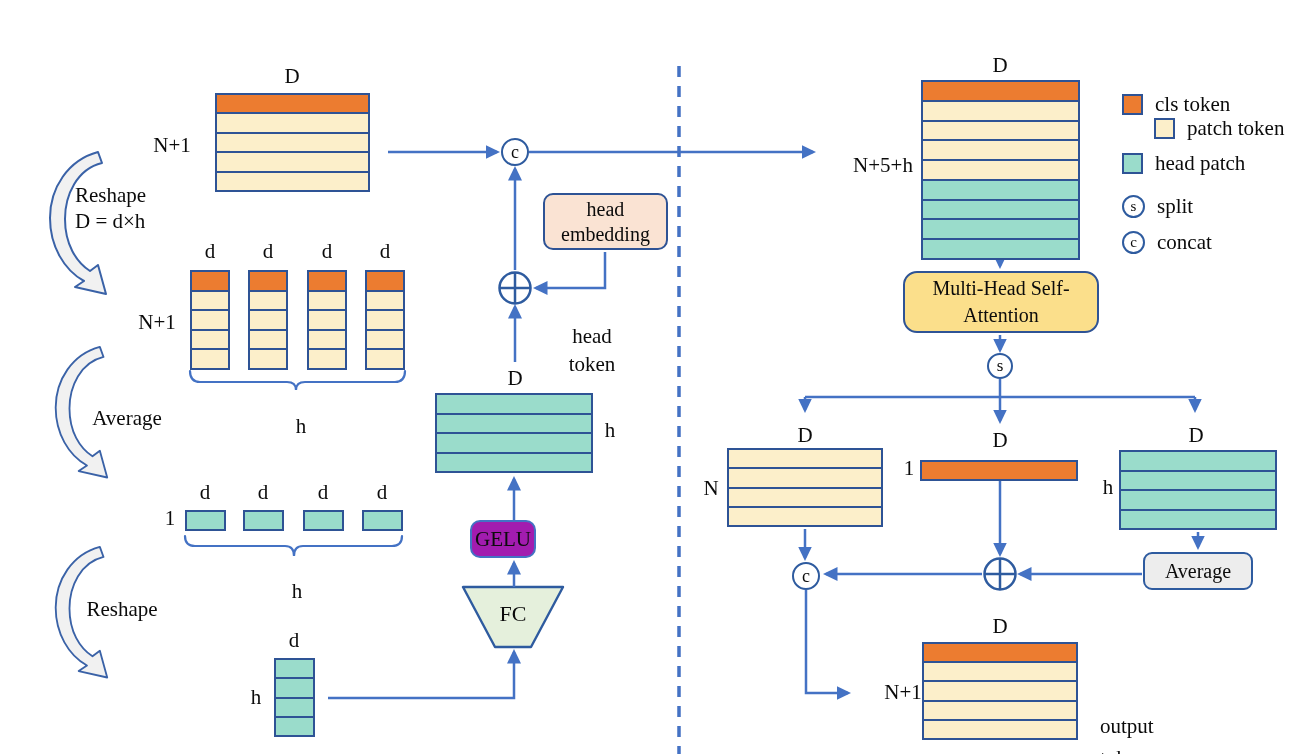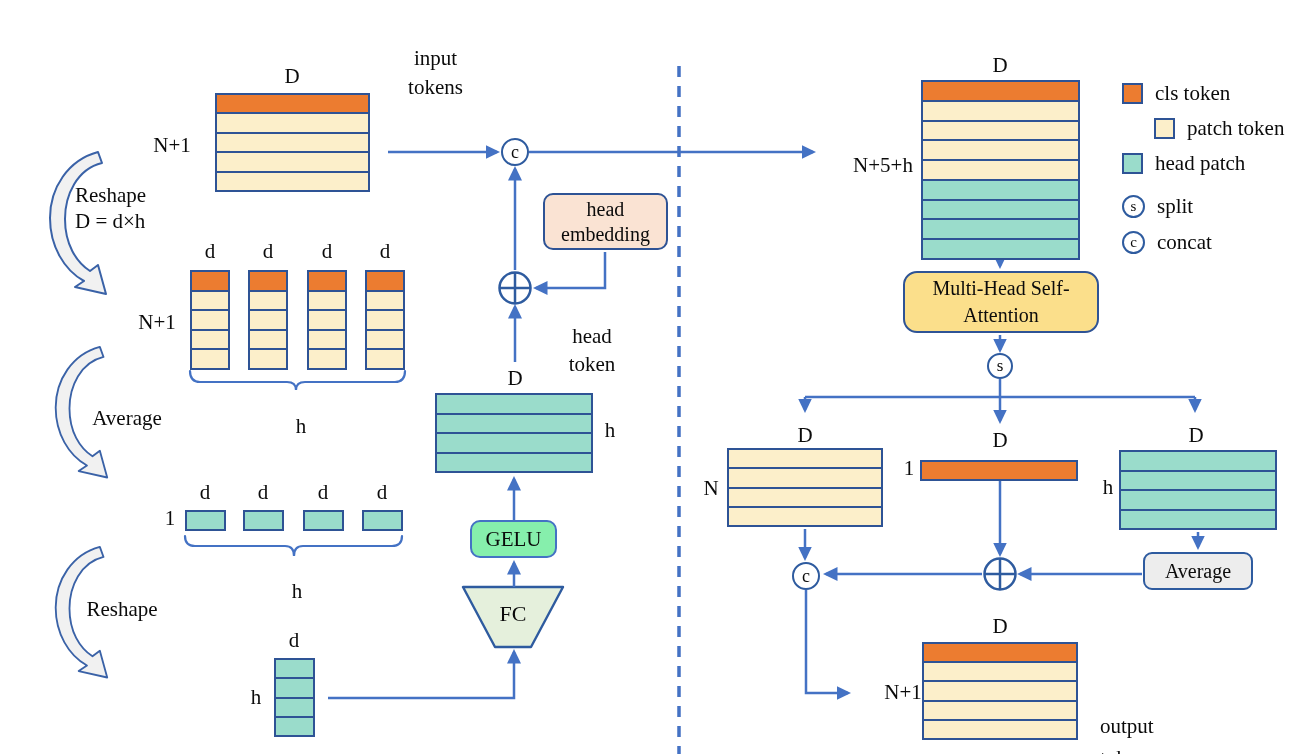--- a/index.html
+++ b/index.html
@@ -117,21 +117,20 @@
 
   <div class="matrix" style="left:215px;top:93px;width:155px;height:99px;">
       <div class="mrow" style="background: rgb(236, 124, 48);"></div>
       <div class="mrow" style="background: rgb(252, 239, 202);"></div>
       <div class="mrow" style="background: rgb(252, 239, 202);"></div>
       <div class="mrow" style="background: rgb(252, 239, 202);"></div>
       <div class="mrow" style="background: rgb(252, 239, 202);"></div>
     </div>
   <div class="lbl" style="left:292px;top:77px;">D</div>
   <div class="lbl" style="left:172px;top:146px;">N+1</div>
-  <div class="wrap" style="left:388px;top:44px;width:95px;">input tokens</div>
 
   <div class="lbl-block" style="left:75px;top:182px;">
     <div>Reshape</div>
     <div>D = d×h</div>
   </div>
 
   <div class="matrix" style="left:190px;top:270px;width:40px;height:100px;">
       <div class="mrow" style="background: rgb(236, 124, 48);"></div>
       <div class="mrow" style="background: rgb(252, 239, 202);"></div>
       <div class="mrow" style="background: rgb(252, 239, 202);"></div>
@@ -210,21 +209,21 @@
   <div class="wrap" style="left:553px;top:322px;width:78px;line-height:28px;">head token</div>
 
   <div class="matrix" style="left:435px;top:393px;width:158px;height:80px;">
       <div class="mrow" style="background: rgb(154, 220, 203);"></div>
       <div class="mrow" style="background: rgb(154, 220, 203);"></div>
       <div class="mrow" style="background: rgb(154, 220, 203);"></div>
       <div class="mrow" style="background: rgb(154, 220, 203);"></div>
     </div>
   <div class="lbl" style="left:610px;top:431px;">h</div>
 
-  <div class="opbox" style="left:470px;top:520px;width:87px;height:38px;background:#86efac;border:2px solid #4472C4;">
+  <div class="opbox" style="left:470px;top:520px;width:66px;height:38px;background:#a21caf;border:2px solid #4472C4;">
     <div class="inner" style="font-size:21px;">GELU</div>
   </div>
 
   <div class="lbl" style="left:513px;top:614px;font-size:22px;">FC</div>
 
   <div class="matrix" style="left:921px;top:80px;width:159px;height:180px;">
       <div class="mrow" style="background: rgb(236, 124, 48);"></div>
       <div class="mrow" style="background: rgb(252, 239, 202);"></div>
       <div class="mrow" style="background: rgb(252, 239, 202);"></div>
       <div class="mrow" style="background: rgb(252, 239, 202);"></div>
@@ -281,21 +280,21 @@
       <div class="mrow" style="background: rgb(236, 124, 48);"></div>
       <div class="mrow" style="background: rgb(252, 239, 202);"></div>
       <div class="mrow" style="background: rgb(252, 239, 202);"></div>
       <div class="mrow" style="background: rgb(252, 239, 202);"></div>
       <div class="mrow" style="background: rgb(252, 239, 202);"></div>
     </div>
   <div class="lbl" style="left:1000px;top:627px;">D</div>
   <div class="lbl" style="left:903px;top:693px;">N+1</div>
   <div class="wrap" style="left:1100px;top:688px;width:95px;text-align:left;line-height:32px;margin-top:22px;">output tokens</div>
 
-  <div class="legend-row" style="top:82px;">
+  <div class="legend-row" style="top:93px;">
     <span class="swatch" style="background: rgb(236, 124, 48);"></span>
     <span class="legend-label">cls token</span>
   </div>
   <div class="legend-row" style="top:117px;padding-left:32px;">
     <span class="swatch" style="background: rgb(252, 239, 202);"></span>
     <span class="legend-label">patch token</span>
   </div>
   <div class="legend-row" style="top:152px;">
     <span class="swatch" style="background: rgb(154, 220, 203);"></span>
     <span class="legend-label">head patch</span>

